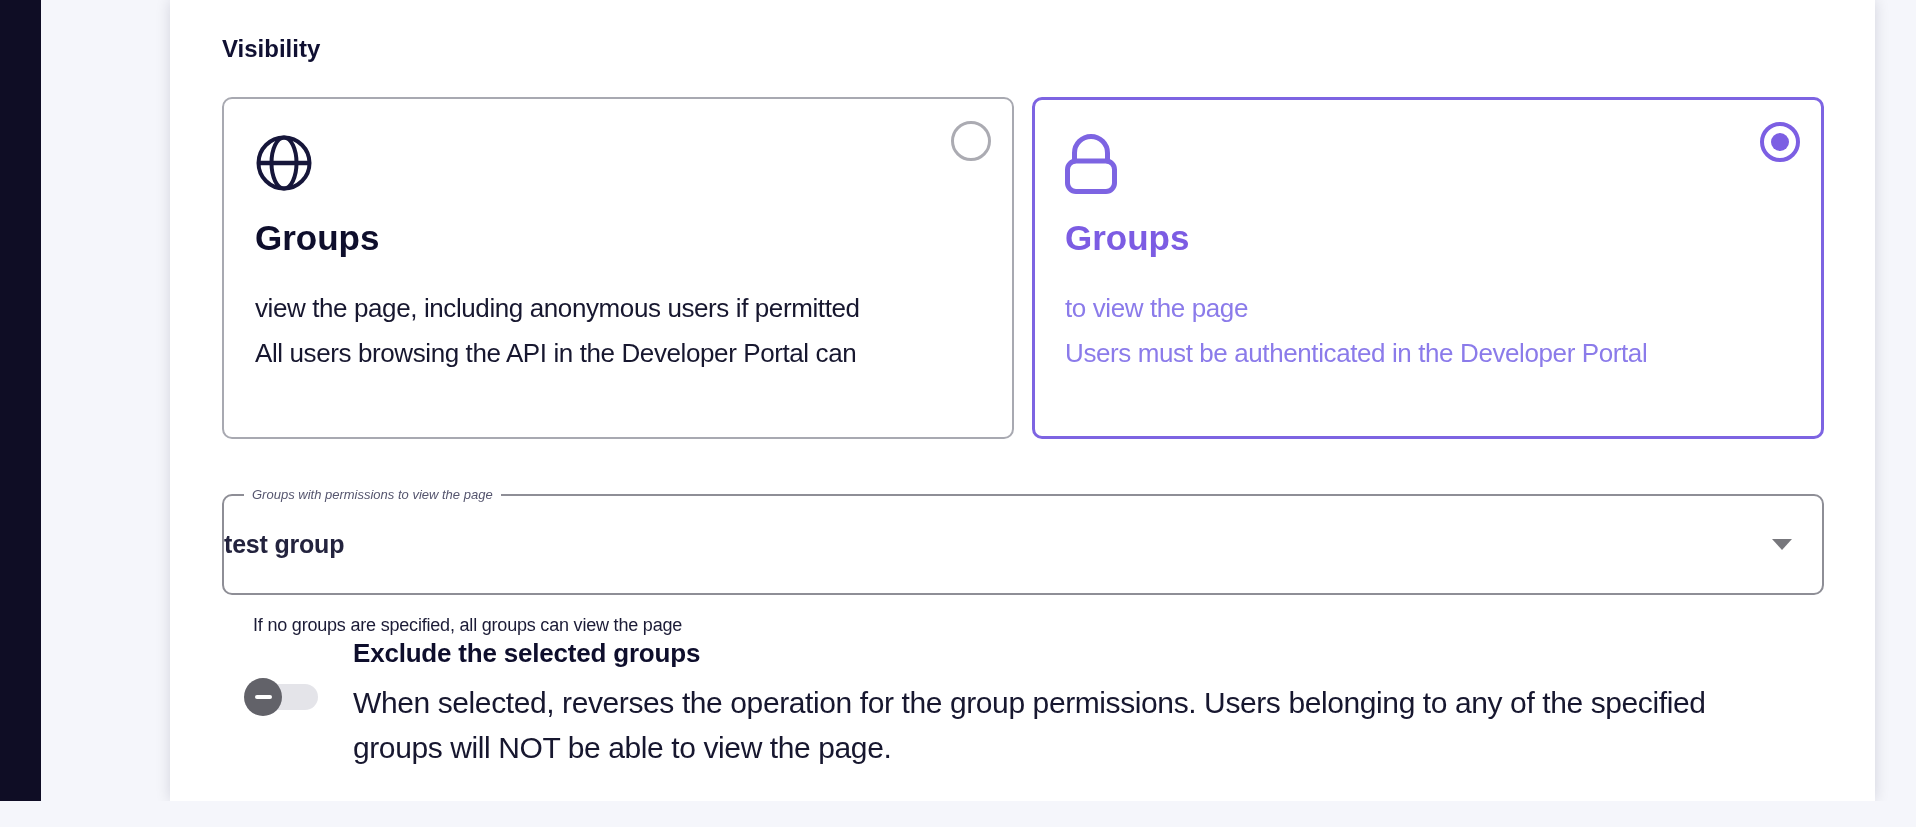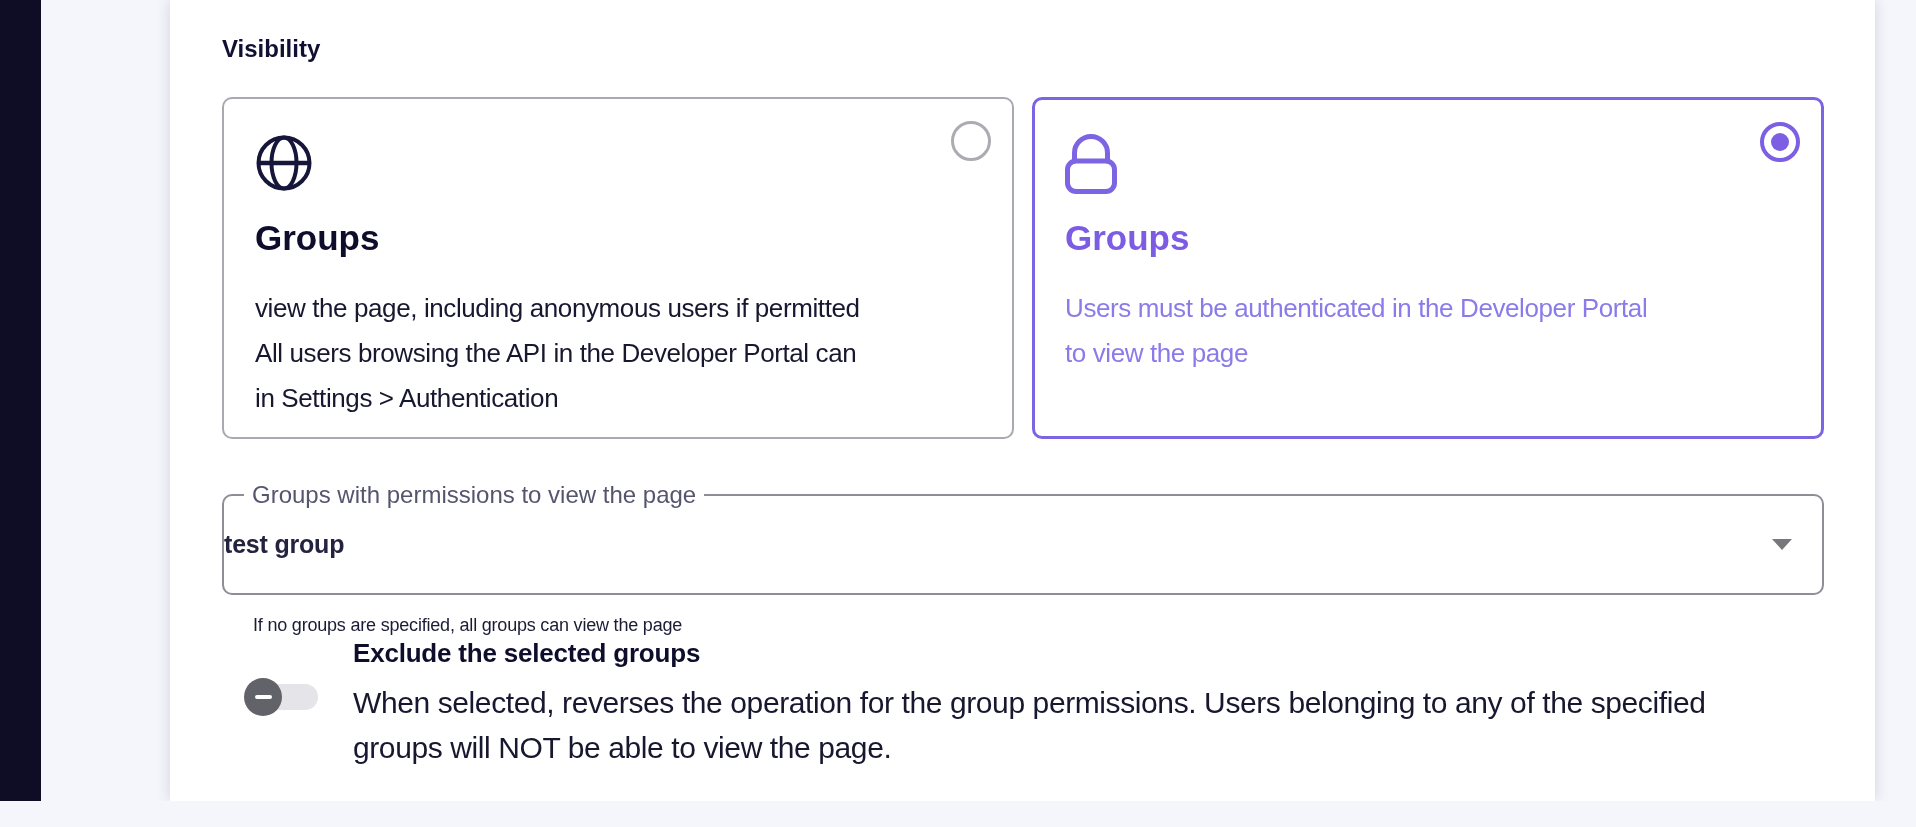--- a/index.html
+++ b/index.html
@@ -29,21 +29,21 @@
 
   .radio{position:absolute;top:22px;right:21px;width:40px;height:40px;border-radius:50%;
          box-sizing:border-box;background:#fff;border:3.5px solid #ABABB2;
          display:flex;align-items:center;justify-content:center;}
   .radio.checked{border:4px solid #7C5FE3;}
   .radio .dot{width:18px;height:18px;border-radius:50%;background:#7C5FE3;}
 
   .field{position:relative;margin-top:55px;height:101px;box-sizing:border-box;background:#fff;
          border:2px solid #8E8E96;border-radius:10px;display:flex;align-items:center;cursor:pointer;}
   .field-label{position:absolute;top:-12px;left:20px;background:#fff;padding:0 8px;
-               font-size:24px;line-height:22px;color:#55556E;white-space:nowrap;}
+               font-size:13px;line-height:22px;color:#55556E;white-space:nowrap;font-style:italic;}
   .field-value{font-size:25px;font-weight:700;color:#23233E;letter-spacing:-.2px;}
   .caret{position:absolute;right:30px;top:43px;width:0;height:0;
          border-left:10.5px solid transparent;border-right:10.5px solid transparent;
          border-top:11.5px solid #77777C;}
 
   .helper{margin:17px 0 0 31px;font-size:18px;line-height:26px;color:#1B1B36;letter-spacing:-.2px;}
 
   .toggle-row{display:flex;}
   .switch{position:relative;flex:none;width:74px;height:38px;margin-left:22px;margin-top:40px;cursor:pointer;}
   .switch-track{position:absolute;left:8px;top:6px;width:66px;height:26px;border-radius:13px;background:#E4E4E9;}
@@ -73,36 +73,35 @@
             <svg width="58" height="58" viewBox="0 0 58 58" fill="none">
               <circle cx="29" cy="29" r="25.5" stroke="#16163A" stroke-width="4"></circle>
               <ellipse cx="29" cy="29" rx="12.5" ry="25.5" stroke="#16163A" stroke-width="4"></ellipse>
               <line x1="3.5" y1="29" x2="54.5" y2="29" stroke="#16163A" stroke-width="4.5"></line>
             </svg>
           </span>
           <div class="card-title">Groups</div>
           <div class="card-desc">
             <div class="line">view the page, including anonymous users if permitted</div>
             <div class="line">All users browsing the API in the Developer Portal can</div>
-            <div class="line">in Settings &gt; Authentication</div>
           </div>
           <span class="radio"></span>
         </div>
 
         <div class="card selected">
           <span class="card-icon">
             <svg width="52" height="60" viewBox="0 0 52 60" fill="none">
               <path d="M9.5,27 V19 a16.5,16.5 0 0 1 33,0 V27" stroke="#7D64E2" stroke-width="5" stroke-linecap="round"></path>
               <rect x="2.5" y="27" width="47" height="30.5" rx="8.5" stroke="#7D64E2" stroke-width="5"></rect>
             </svg>
           </span>
           <div class="card-title">Groups</div>
           <div class="card-desc">
+            <div class="line">to view the page</div>
             <div class="line">Users must be authenticated in the Developer Portal</div>
-            <div class="line">to view the page</div>
           </div>
           <span class="radio checked">
               <span class="dot"></span>
             </span>
         </div>
       </div>
 
       <div class="field">
         <span class="field-label">Groups with permissions to view the page</span>
         <span class="field-value">test group</span>

